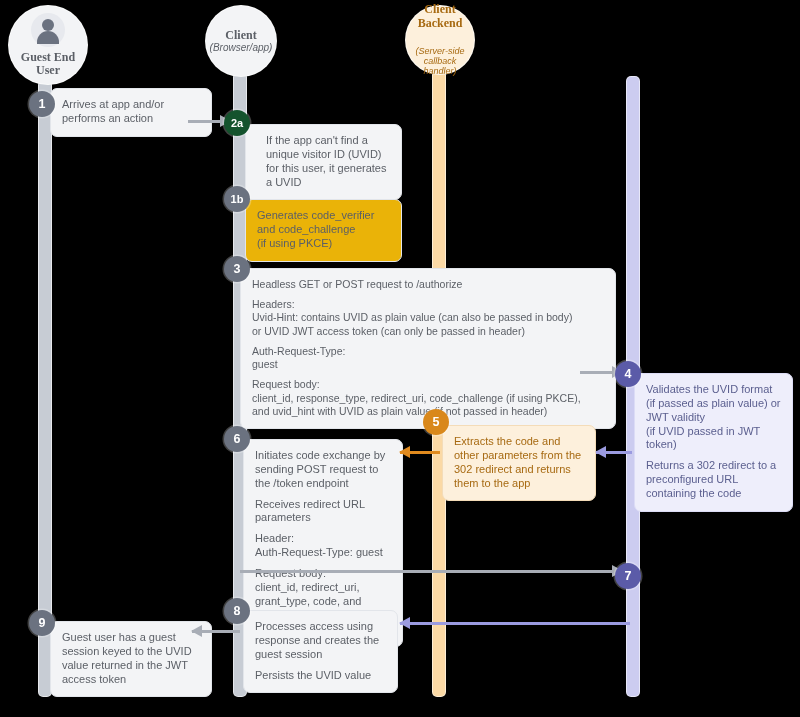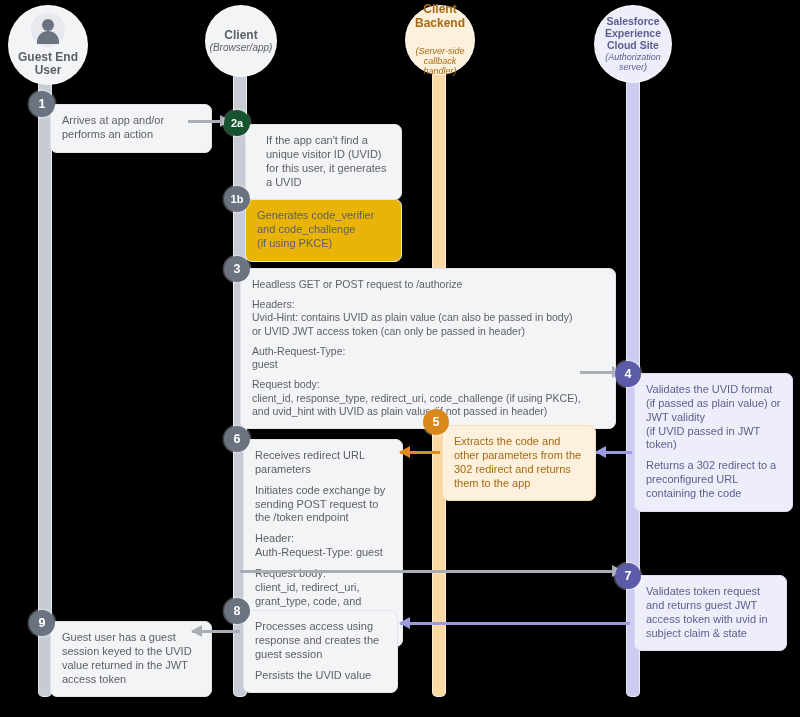--- a/index.html
+++ b/index.html
@@ -6,21 +6,21 @@
   body{width:800px;height:717px;overflow:hidden;font-family:"Liberation Sans",sans-serif;}
   #stage{position:relative;width:800px;height:717px;background:#000;}
 
   
   .lifeline{position:absolute;border-radius:5px;box-sizing:border-box;}
 
   
   .actor{position:absolute;border-radius:50%;box-sizing:border-box;
          display:flex;flex-direction:column;align-items:center;justify-content:center;
          text-align:center;line-height:1.12;}
-  .actor .nm{font-weight:bold;}
+  .actor .nm{font-weight:bold;font-family:Liberation Serif, serif;}
   .actor .sub{font-style:italic;font-weight:normal;}
 
   
   .box{position:absolute;box-sizing:border-box;border-radius:7px;
        padding:9px 11px 10px 11px;line-height:1.26;}
   .box p{margin:0 0 7px 0;}
   .box p:last-child{margin-bottom:0;}
 
   
   .badge{position:absolute;width:26px;height:26px;border-radius:50%;
@@ -58,24 +58,20 @@
       <div class="nm" style="font-size: 12px;">Guest End<br>User</div>
     </div>
     <div class="actor" style="left: 205px; top: 5px; width: 72px; height: 72px; background: rgb(243, 244, 246); border: 1px solid rgba(255, 255, 255, 0.6); color: rgb(91, 95, 102); z-index: 10;">
       <div class="nm" style="font-size: 12px;">Client</div>
       <div class="sub" style="font-size: 10px; color: rgb(91, 95, 102);">(Browser/app)</div>
     </div>
     <div class="actor" style="left: 405px; top: 5px; width: 70px; height: 70px; background: rgb(253, 240, 220); border: 1px solid rgba(255, 255, 255, 0.6); color: rgb(167, 106, 18); z-index: 10;">
       <div class="nm" style="font-size: 12px;">Client<br>Backend</div>
       <div class="sub" style="font-size: 9px; color: rgb(167, 106, 18); margin-top: 16px;">(Server-side<br>callback<br>handler)</div>
     </div>
-    <div class="actor" style="left: 594px; top: 5px; width: 78px; height: 78px; background: rgb(238, 238, 251); border: 1px solid rgba(255, 255, 255, 0.6); color: rgb(91, 95, 143); z-index: 10;">
-      <div class="nm" style="font-size: 10.5px;">Salesforce<br>Experience<br>Cloud Site</div>
-      <div class="sub" style="font-size: 9px; color: rgb(91, 95, 143);">(Authorization<br>server)</div>
-    </div>
     <div class="arrow right" style="left: 188px; top: 118px; width: 42px;">
       <div class="shaft" style="background: rgb(168, 173, 182);"></div>
       <div class="head" style="border-left-color: rgb(168, 173, 182);"></div>
     </div>
     <div class="arrow right" style="left: 580px; top: 369px; width: 42px;">
       <div class="shaft" style="background: rgb(168, 173, 182);"></div>
       <div class="head" style="border-left-color: rgb(168, 173, 182);"></div>
     </div>
     <div class="arrow left" style="left: 596px; top: 449px; width: 36px;">
       <div class="shaft" style="background: rgb(155, 155, 224);"></div>
@@ -90,21 +86,21 @@
       <div class="head" style="border-left-color: rgb(168, 173, 182);"></div>
     </div>
     <div class="arrow left" style="left: 400px; top: 620px; width: 230px;">
       <div class="shaft" style="background: rgb(155, 155, 224);"></div>
       <div class="head" style="border-right-color: rgb(155, 155, 224);"></div>
     </div>
     <div class="arrow left" style="left: 192px; top: 628px; width: 48px;">
       <div class="shaft" style="background: rgb(168, 173, 182);"></div>
       <div class="head" style="border-right-color: rgb(168, 173, 182);"></div>
     </div>
-    <div class="box" style="left: 50px; top: 104px; width: 162px; min-height: 48px; background: rgb(243, 244, 246); border: 1px solid rgb(226, 229, 234); color: rgb(91, 95, 102); font-size: 11px; z-index: 15;">
+    <div class="box" style="left: 50px; top: 88px; width: 162px; min-height: 48px; background: rgb(243, 244, 246); border: 1px solid rgb(226, 229, 234); color: rgb(91, 95, 102); font-size: 11px; z-index: 15;">
       <p>Arrives at app and/or performs an action</p>
     </div>
     <div class="badge" style="left: 29px; top: 91px; background: rgb(107, 114, 128);">1</div>
     <div class="box" style="left: 245px; top: 124px; width: 157px; min-height: 58px; background: rgb(243, 244, 246); border: 1px solid rgb(226, 229, 234); color: rgb(91, 95, 102); font-size: 11px; z-index: 15; padding-left: 20px;">
       <p>If the app can't find a unique visitor ID (UVID) for this user, it generates a UVID</p>
     </div>
     <div class="badge" style="left: 224px; top: 110px; background: #14532d; font-size: 11px;">2a</div>
     <div class="box" style="left: 245px; top: 199px; width: 157px; min-height: 54px; background: #eab308; border: 1px solid rgb(226, 229, 234); color: rgb(91, 95, 102); font-size: 11px; z-index: 15;">
       <p>Generates code_verifier and code_challenge<br>(if using PKCE)</p>
     </div>
@@ -119,29 +115,26 @@
     <div class="box" style="left: 634px; top: 373px; width: 159px; min-height: 111px; background: rgb(238, 238, 251); border: 1px solid rgb(220, 220, 246); color: rgb(91, 95, 143); font-size: 11px; z-index: 15;">
       <p>Validates the UVID format<br>(if passed as plain value) or JWT validity<br>(if UVID passed in JWT token)</p>
       <p>Returns a 302 redirect to a preconfigured URL containing the code</p>
     </div>
     <div class="badge" style="left: 615px; top: 361px; background: rgb(91, 91, 168);">4</div>
     <div class="box" style="left: 442px; top: 425px; width: 154px; min-height: 63px; background: rgb(253, 240, 220); border: 1px solid rgb(244, 220, 184); color: rgb(167, 106, 18); font-size: 11px; z-index: 15;">
       <p>Extracts the code and other parameters from the 302 redirect and returns them to the app</p>
     </div>
     <div class="badge" style="left: 423px; top: 409px; background: rgb(217, 136, 27);">5</div>
     <div class="box" style="left: 243px; top: 439px; width: 160px; min-height: 146px; background: rgb(243, 244, 246); border: 1px solid rgb(226, 229, 234); color: rgb(91, 95, 102); font-size: 11px; z-index: 15;">
+      <p>Initiates code exchange by sending POST request to the /token endpoint</p>
       <p>Receives redirect URL parameters</p>
-      <p>Initiates code exchange by sending POST request to the /token endpoint</p>
       <p>Header:<br>Auth-Request-Type: guest</p>
       <p>Request body:<br>client_id, redirect_uri,<br>grant_type, code, and<br>code_verifier (if using PKCE)</p>
     </div>
     <div class="badge" style="left: 224px; top: 426px; background: rgb(107, 114, 128);">6</div>
-    <div class="box" style="left: 634px; top: 575px; width: 153px; min-height: 62px; background: rgb(238, 238, 251); border: 1px solid rgb(220, 220, 246); color: rgb(91, 95, 143); font-size: 11px; z-index: 15;">
-      <p>Validates token request and returns guest JWT access token with uvid in subject claim &amp; state</p>
-    </div>
     <div class="badge" style="left: 615px; top: 563px; background: rgb(91, 91, 168);">7</div>
     <div class="box" style="left: 243px; top: 610px; width: 155px; min-height: 70px; background: rgb(243, 244, 246); border: 1px solid rgb(226, 229, 234); color: rgb(91, 95, 102); font-size: 11px; z-index: 15;">
       <p>Processes access using response and creates the guest session</p>
       <p>Persists the UVID value</p>
     </div>
     <div class="badge" style="left: 224px; top: 598px; background: rgb(107, 114, 128);">8</div>
     <div class="box" style="left: 50px; top: 621px; width: 162px; min-height: 62px; background: rgb(243, 244, 246); border: 1px solid rgb(226, 229, 234); color: rgb(91, 95, 102); font-size: 11px; z-index: 15;">
       <p>Guest user has a guest session keyed to the UVID value returned in the JWT access token</p>
     </div>
     <div class="badge" style="left: 29px; top: 610px; background: rgb(107, 114, 128);">9</div>

